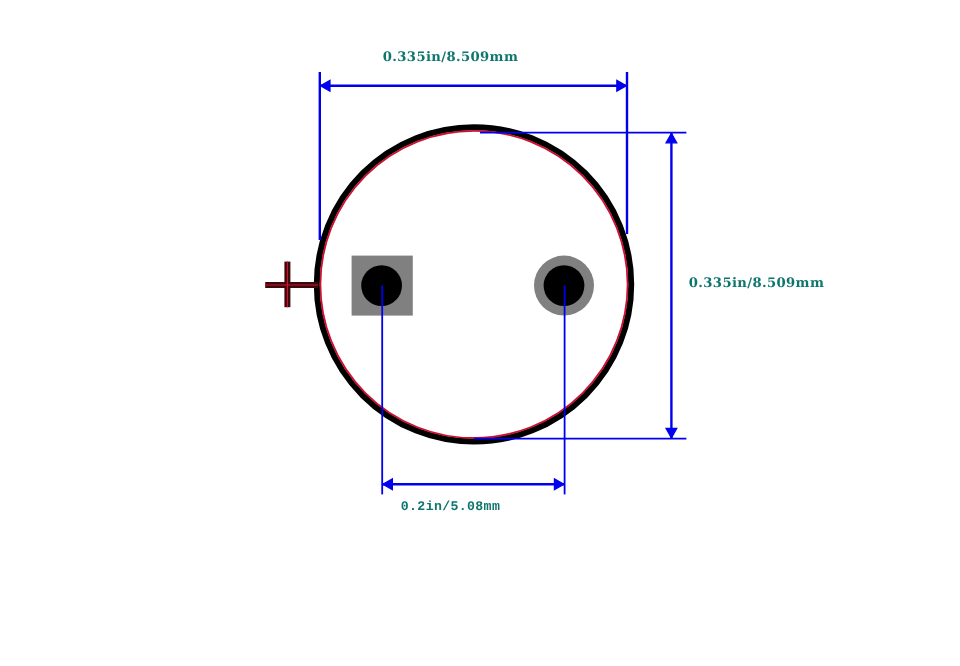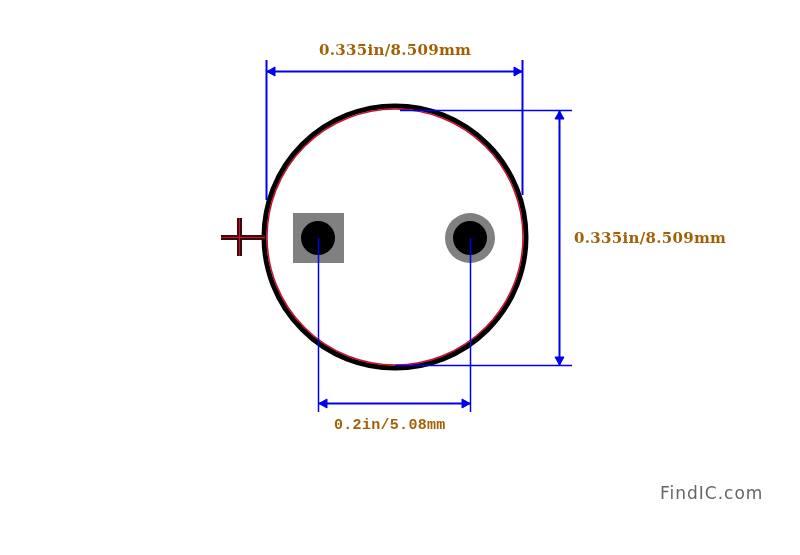--- a/index.html
+++ b/index.html
@@ -2,22 +2,22 @@
 <html><head>
   <meta charset="utf-8">
   <style>
     html, body { margin: 0; padding: 0; background: #ffffff; }
     body { width: 800px; height: 555px; position: relative; overflow: hidden; }
     #canvas { position: absolute; left: 0; top: 0; }
     .dim-label {
       position: absolute;
       font-family: "DejaVu Serif", "Liberation Serif", serif;
       font-weight: bold;
-      font-size: 15px;
-      color: #a16207;
+      font-size: 11px;
+      color: #0f766e;
       white-space: nowrap;
       letter-spacing: 0.3px;
     }
     .logo {
       position: absolute;
       left: 660px; top: 483px;
       width: 122px;
       font-family: "DejaVu Sans", "Liberation Sans", sans-serif;
     }
     .logo-main {
@@ -74,14 +74,13 @@
     <polygon points="319,403.5 327,399 327,408"></polygon>
     <polygon points="470,403.5 462,399 462,408"></polygon>
   </g>
 </svg>
 
 <div class="dim-label" style="left:319px; top:41px;">0.335in/8.509mm</div>
 <div class="dim-label" style="left:574px; top:229px;">0.335in/8.509mm</div>
 <div class="dim-label" style="left:334px; top:417px;font-family:Liberation Mono, monospace;">0.2in/5.08mm</div>
 
 <div class="logo">
-  <div class="logo-sub">FindIC.com</div>
 </div>
 
 </body></html>

